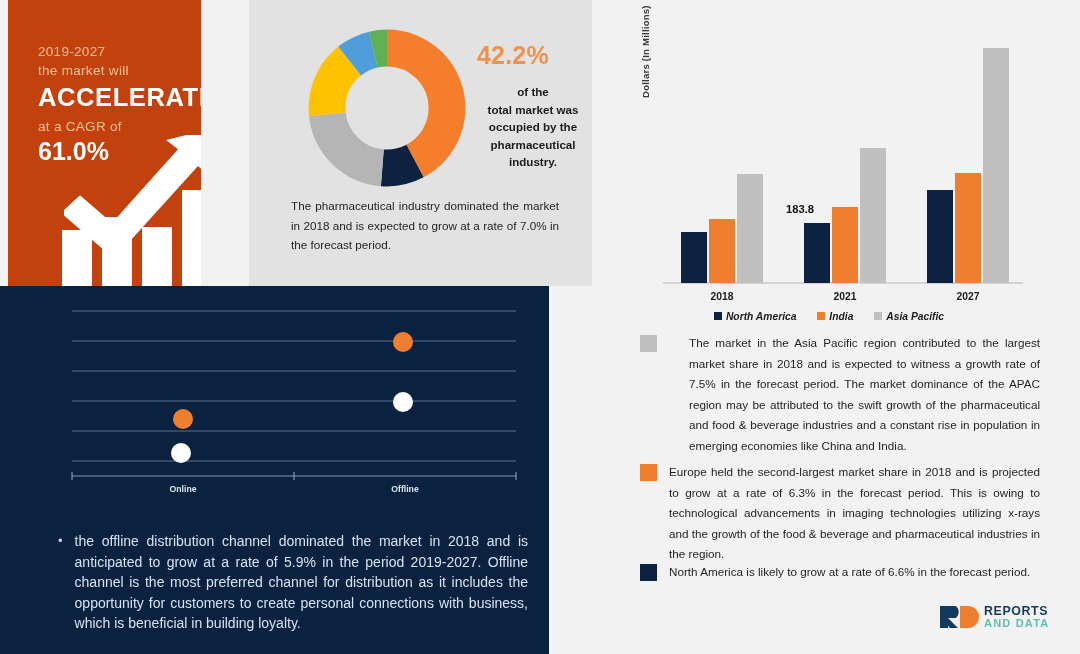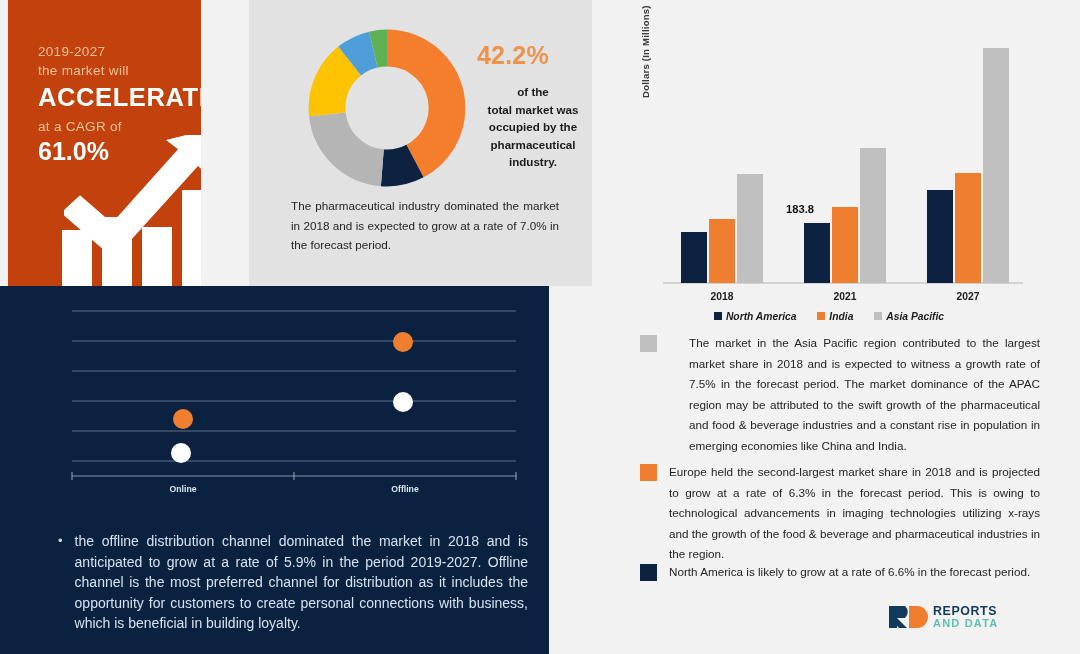--- a/index.html
+++ b/index.html
@@ -88,21 +88,21 @@
   .note { position: absolute; display: flex; gap: 12px; }
   .note .marker { width: 17px; height: 17px; flex: 0 0 17px; margin-top: 2px; }
   .note .txt {
     font-size: 11.7px; color: #1f1f1f; line-height: 20.5px; text-align: justify;
   }
   #note-apac { left: 640px; top: 333px; width: 400px; gap: 32px; }
   #note-eu  { left: 640px; top: 462px; width: 400px; }
   #note-na  { left: 640px; top: 562px; width: 400px; }
 
   
-  #logo { position: absolute; left: 887px; top: 604px; width: 132px; height: 34px; }
+  #logo { position: absolute; left: 938px; top: 604px; width: 132px; height: 34px; }
   .logo-reports {
     font-size: 12.4px; font-weight: bold; color: #123a5c; letter-spacing: .6px;
     line-height: 12.5px;
   }
   .logo-and {
     font-size: 11px; font-weight: bold; color: #5fbfb0; letter-spacing: 1.2px;
     line-height: 11.5px;
   }
 </style>
 </head>

